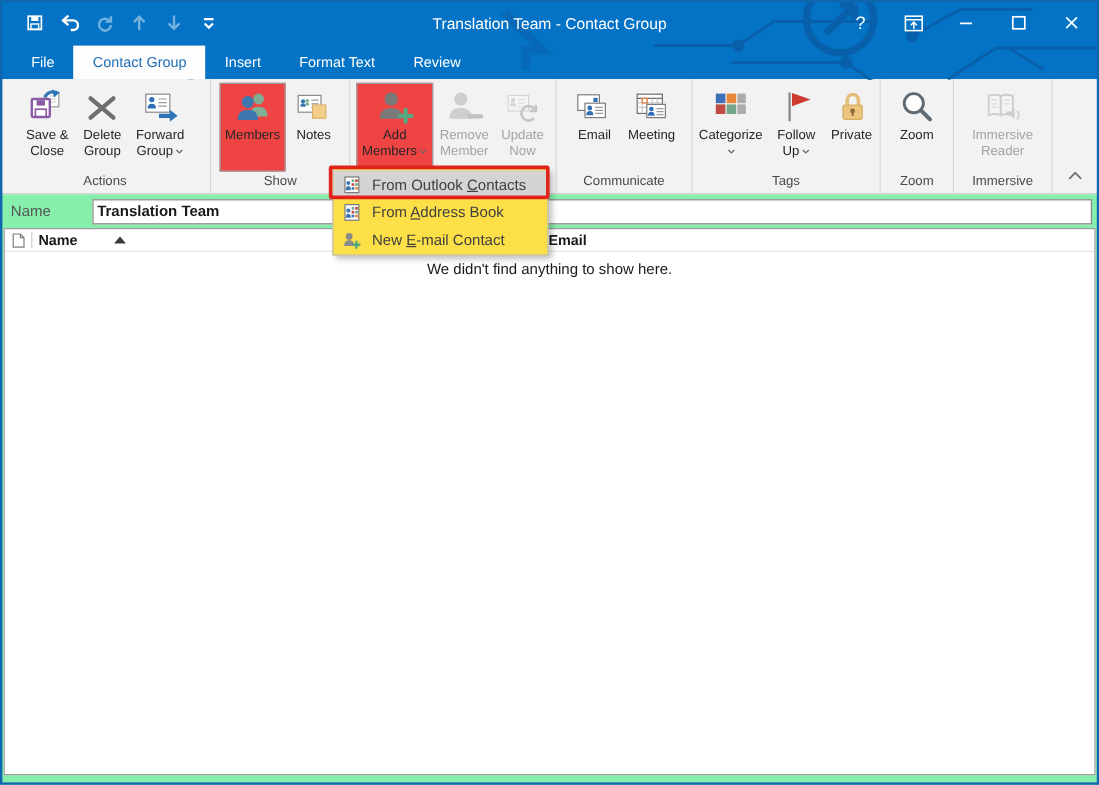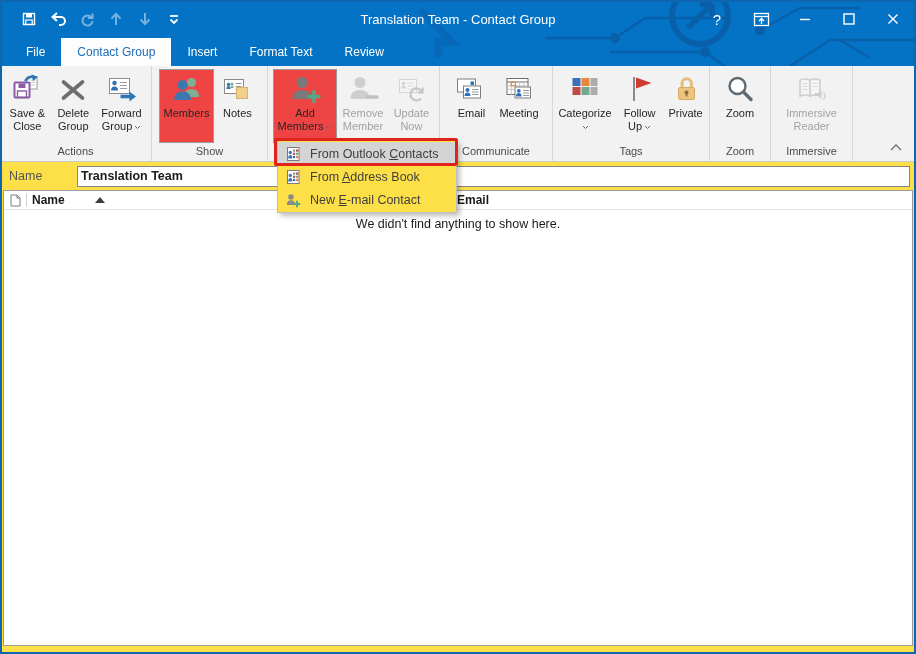--- a/index.html
+++ b/index.html
@@ -33,21 +33,21 @@
     min-width:46px; margin:1px 0; border:1px solid transparent; }
   .rbtn .ric { width:32px; height:32px; margin-bottom:2px; }
   .rbtn .lbl { font-size:11px; line-height:13px; text-align:center; color:#262626; white-space:nowrap; }
   .rbtn.pressed { background:#ef4444; border:1px solid #9B9B9B; }
   .rbtn.disabled .lbl { color:#A3A3A3; }
   .rbtn.disabled .ric { opacity:.5; filter:grayscale(70%); }
   .chev { margin-left:2px; }
   .collapse-btn { position:absolute; right:14px; bottom:6px; }
 
   
-  .content { position:relative; height:492px; background:#fde047; padding:0 3px; }
+  .content { position:relative; height:492px; background:#86efac; padding:0 3px; }
   .name-row { height:28px; display:flex; align-items:center; padding:2px 3px 2px 6px; }
   .name-label { width:44px; font-size:12.5px; color:#555; }
   .name-input { flex:1; height:21px; border:1px solid #868686; font-family:inherit;
     font-size:12.5px; font-weight:bold; color:#1a1a1a; padding:1px 3px; outline:none;margin-left:24px; }
   .list-box { height:456px; border:1px solid #9C9C9C; background:#fff; position:relative; }
   .list-header { height:19px; display:flex; align-items:center; border-bottom:1px solid #E4E4E4;
     font-size:12px; font-weight:bold; color:#1a1a1a; }
   .hdr-icon-cell { width:22px; display:flex; justify-content:center; align-items:center; height:100%; }
   .hdr-sep { width:1px; height:14px; background:#CFCFCF; }
   .hdr-name { width:424px; display:flex; align-items:center; padding-left:5px; height:100%; }
@@ -161,21 +161,21 @@
       <div class="tab">File</div>
       <div class="tab active">Contact Group</div>
       <div class="tab">Insert</div>
       <div class="tab">Format Text</div>
       <div class="tab">Review</div>
     </div>
   </div>
 
   <div class="ribbon">
 
-    <div class="rgroup" style="width:152px">
+    <div class="rgroup" style="width:176px">
       <div class="g-buttons">
         <div class="rbtn">
           <svg class="ric" viewBox="0 0 32 32">
             <rect x="16" y="4" width="10" height="12" fill="#fff" stroke="#9a9a9a"></rect>
             <path d="M18 7 h6 M18 9.5 h6 M18 12 h6" stroke="#c9c9c9"></path>
             <rect x="3.5" y="9.5" width="15" height="15" rx="1" fill="#fff" stroke="#8B5BA5" stroke-width="2"></rect>
             <rect x="7.5" y="10.5" width="7" height="4.5" fill="#8B5BA5"></rect>
             <rect x="6.5" y="18" width="9" height="6.5" fill="none" stroke="#8B5BA5" stroke-width="1.4"></rect>
             <path d="M14 8 q3.5 -5 8 -4.2" fill="none" stroke="#2E75B6" stroke-width="2.4"></path>
             <path d="M20.5 1.5 L27 3.8 L22 8.2 z" fill="#2E75B6"></path>

